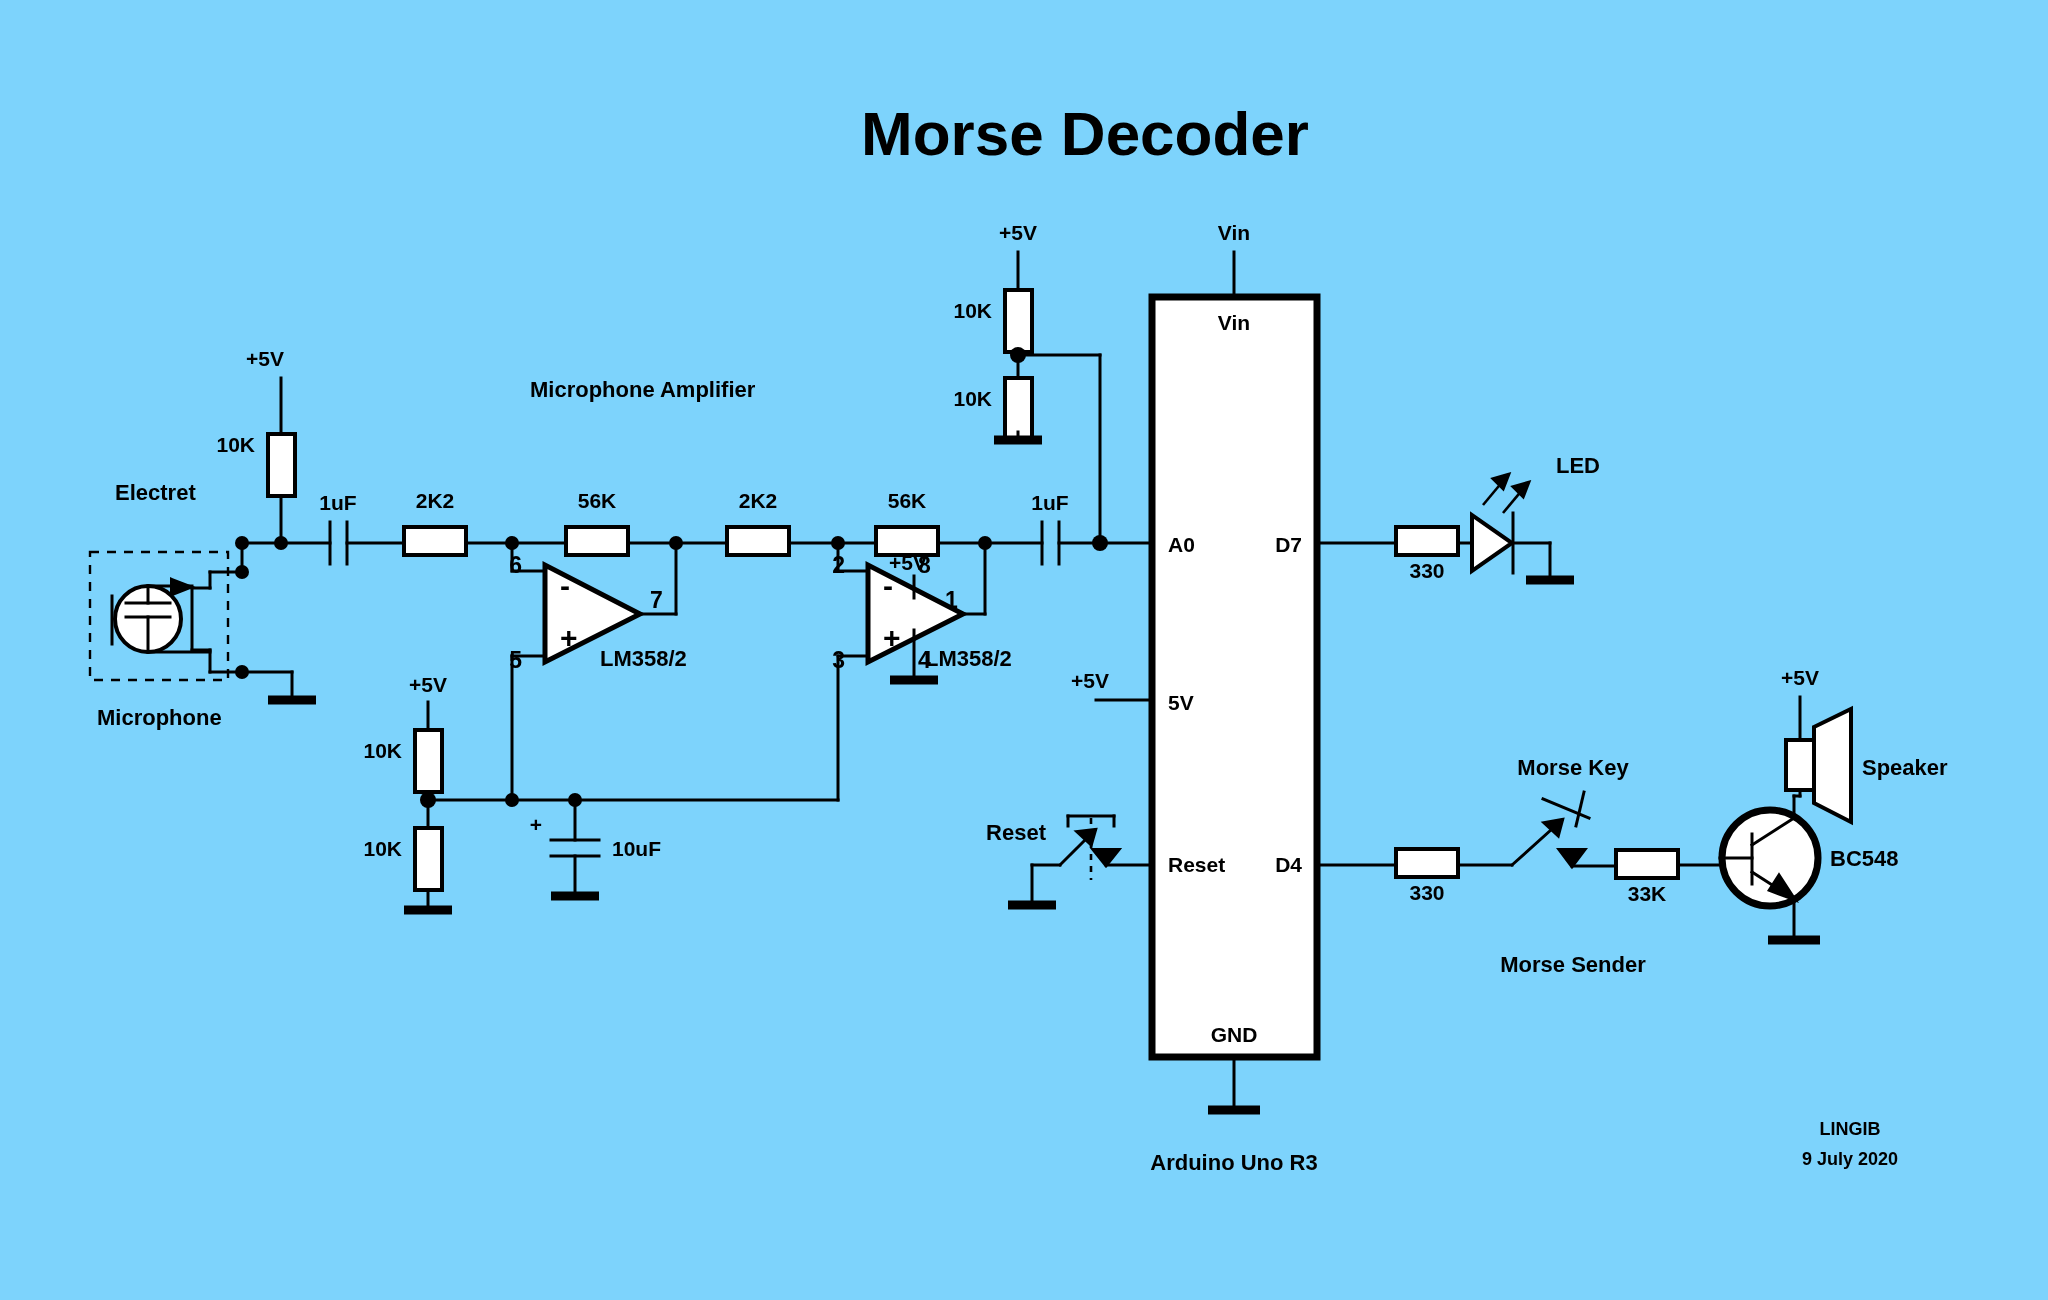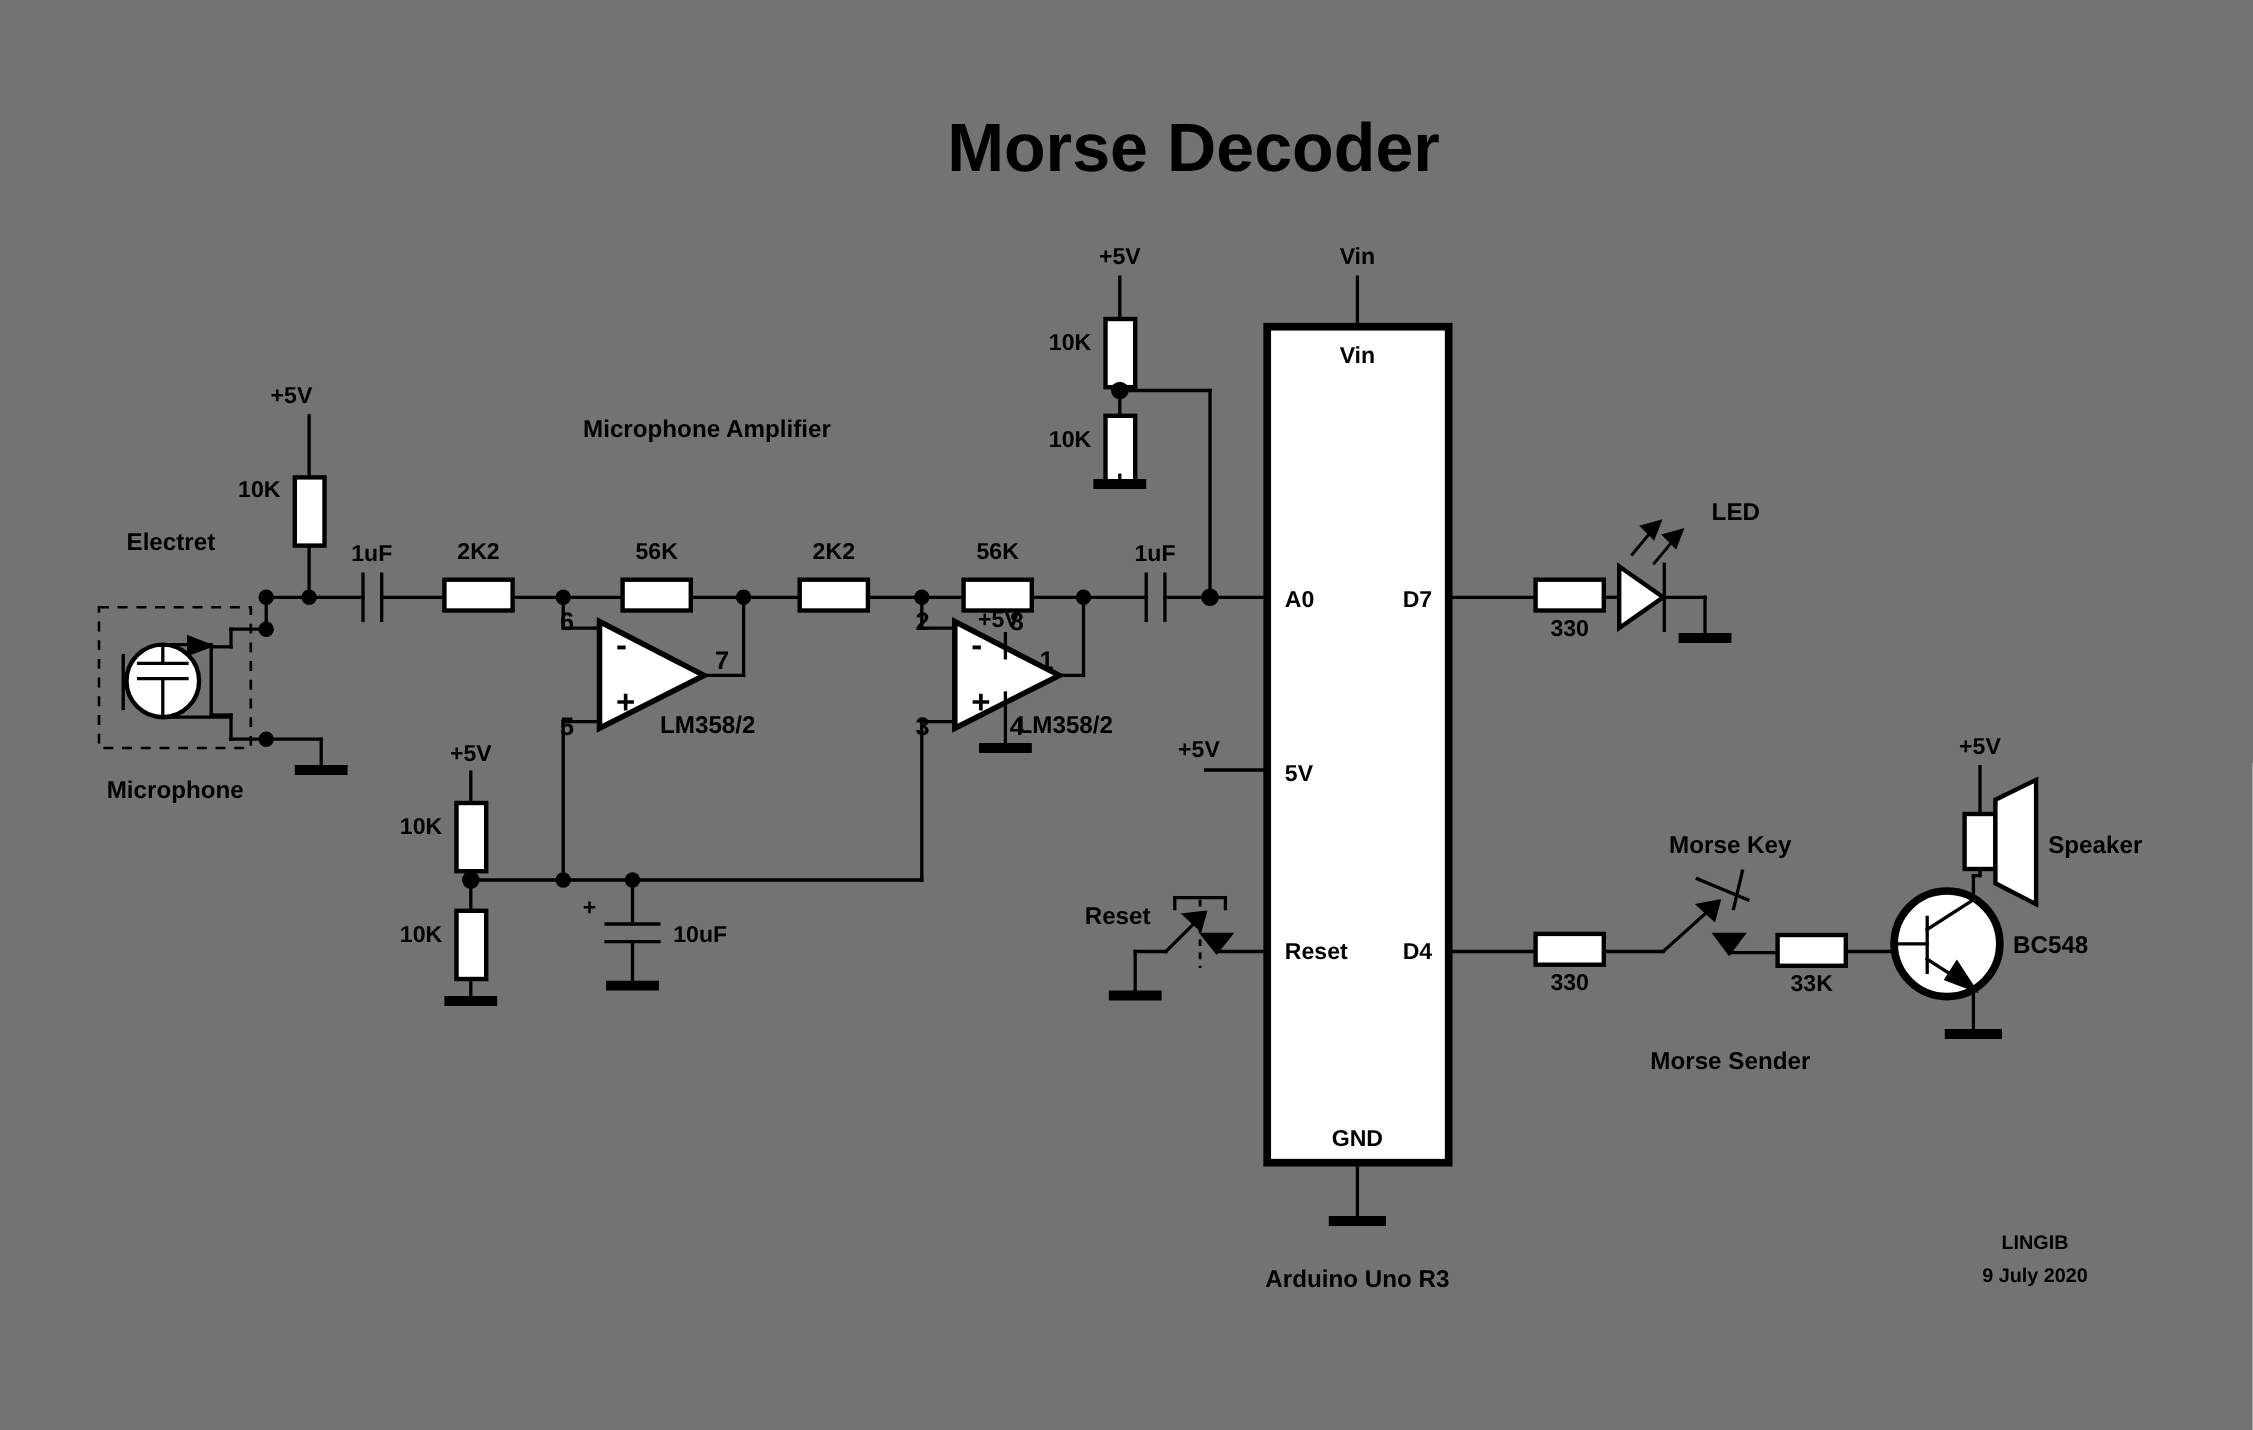--- a/index.html
+++ b/index.html
@@ -4,21 +4,21 @@
 <style>
   html, body {
     margin: 0;
     padding: 0;
     background: #ffffff;
   }
   #page {
     position: relative;
     width: 2048px;
     height: 1300px;
-    background: #737373;
+    background: #7dd3fc;
     font-family: "Liberation Sans", sans-serif;
     overflow: hidden;
   }
   svg.sheet {
     position: absolute;
     top: 0;
     left: 0;
     width: 2048px;
     height: 1300px;
   }

